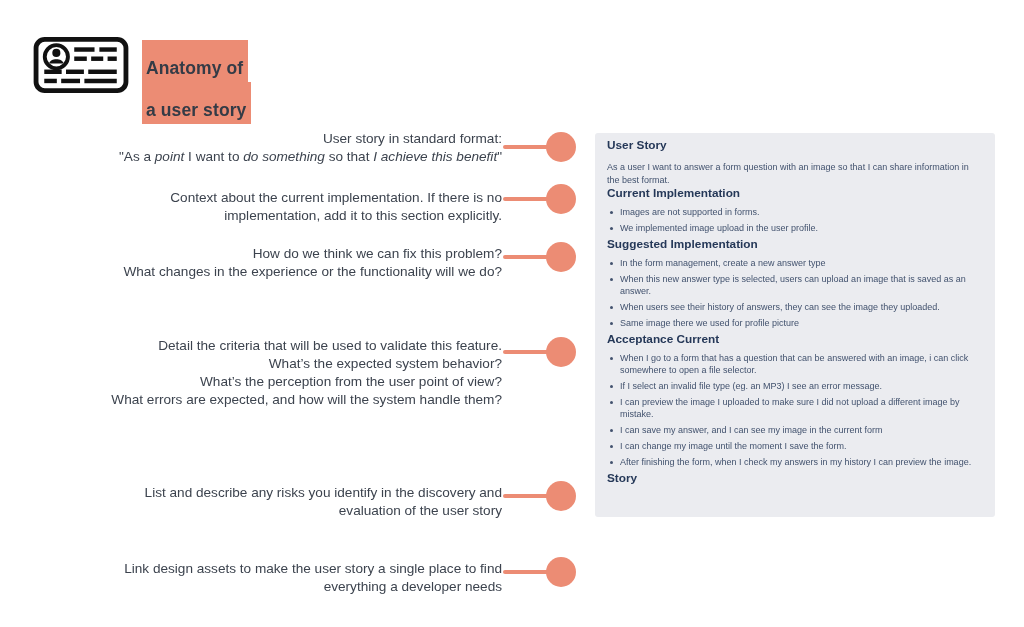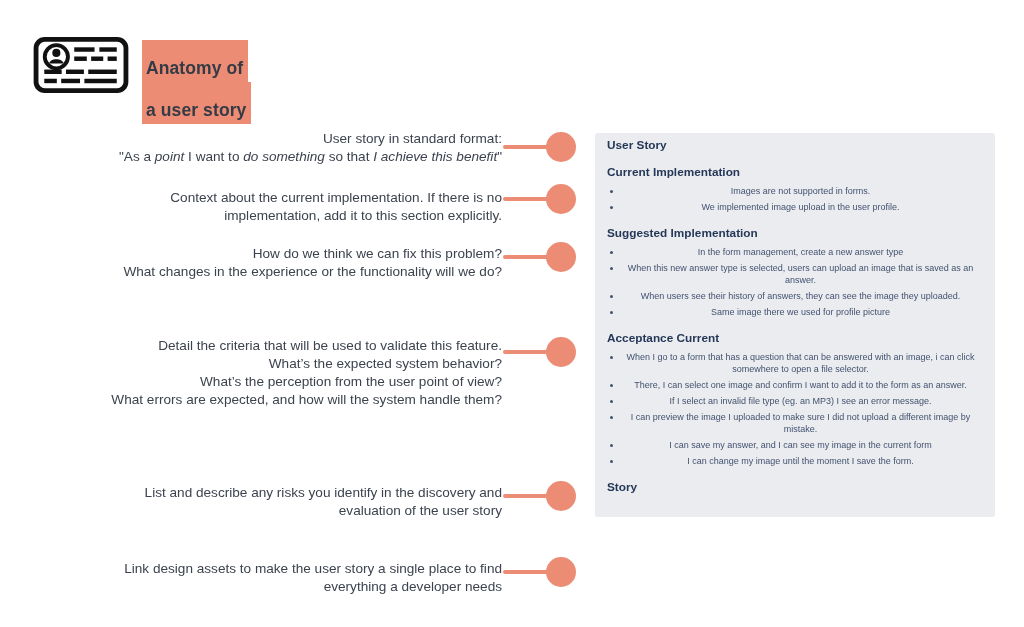--- a/index.html
+++ b/index.html
@@ -33,27 +33,27 @@
     position:absolute; left:597px; top:115px; font-size:9.5px; font-weight:bold;
     color:#44546F;
     margin-top:32px;
   }
   .panel {
     position:absolute; left:595px; top:133px; width:400px; height:384px;
     background:#EBECF0; border-radius:3px; padding:6px 14px 8px 12px;
     overflow:hidden;
   }
   .sec-h { font-size:11.8px; font-weight:bold; color:#253858; line-height:13px; }
-  .sec { margin-top:14px; }
+  .sec { margin-top:0; }
   .sec:first-child { margin-top:0; }
   .sec .para { font-size:9px; line-height:13px; color:#42526E; margin-top:9px; }
   .sec ul { list-style:none; margin-top:6px; }
   .sec li {
     position:relative; padding-left:13px; font-size:9px; line-height:12px;
-    color:#42526E; margin-bottom:4px;text-align:center;
+    color:#42526E; margin-bottom:4px;
   }
   .sec li::before {
     content:""; position:absolute; left:3px; top:4.5px; width:3px; height:3px;
     border-radius:50%; background:#42526E;
   }
 </style>
 </head>
 <body>
 
 <div id="canvas">
@@ -134,20 +134,21 @@
 
   <div class="conn-line" style="left:503px; top:570px; width:58px;"></div>
   <div class="conn-dot" style="left:546px; top:557px;"></div>
 
   <div class="field-label">Descripción</div>
 
   <div class="panel">
 
     <div class="sec">
       <div class="sec-h">User Story</div>
+      <div class="para">As a user I want to answer a form question with an image so that I can share information in the best format.</div>
     </div>
 
     <div class="sec">
       <div class="sec-h">Current Implementation</div>
       <ul>
         <li>Images are not supported in forms.</li>
         <li>We implemented image upload in the user profile.</li>
       </ul>
     </div>
 
@@ -158,25 +159,25 @@
         <li>When this new answer type is selected, users can upload an image that is saved as an answer.</li>
         <li>When users see their history of answers, they can see the image they uploaded.</li>
         <li>Same image there we used for profile picture</li>
       </ul>
     </div>
 
     <div class="sec">
       <div class="sec-h">Acceptance Current</div>
       <ul>
         <li>When I go to a form that has a question that can be answered with an image, i can click somewhere to open a file selector.</li>
-        <li>There, I can select one image and confirm I want to add it to the form as an answer.</li>
         <li>If I select an invalid file type (eg. an MP3) I see an error message.</li>
         <li>I can preview the image I uploaded to make sure I did not upload a different image by mistake.</li>
         <li>I can save my answer, and I can see my image in the current form</li>
         <li>I can change my image until the moment I save the form.</li>
+        <li>After finishing the form, when I check my answers in my history I can preview the image.</li>
       </ul>
     </div>
 
     <div class="sec">
       <div class="sec-h">Story</div>
     </div>
 
   </div>
 
 </div>

